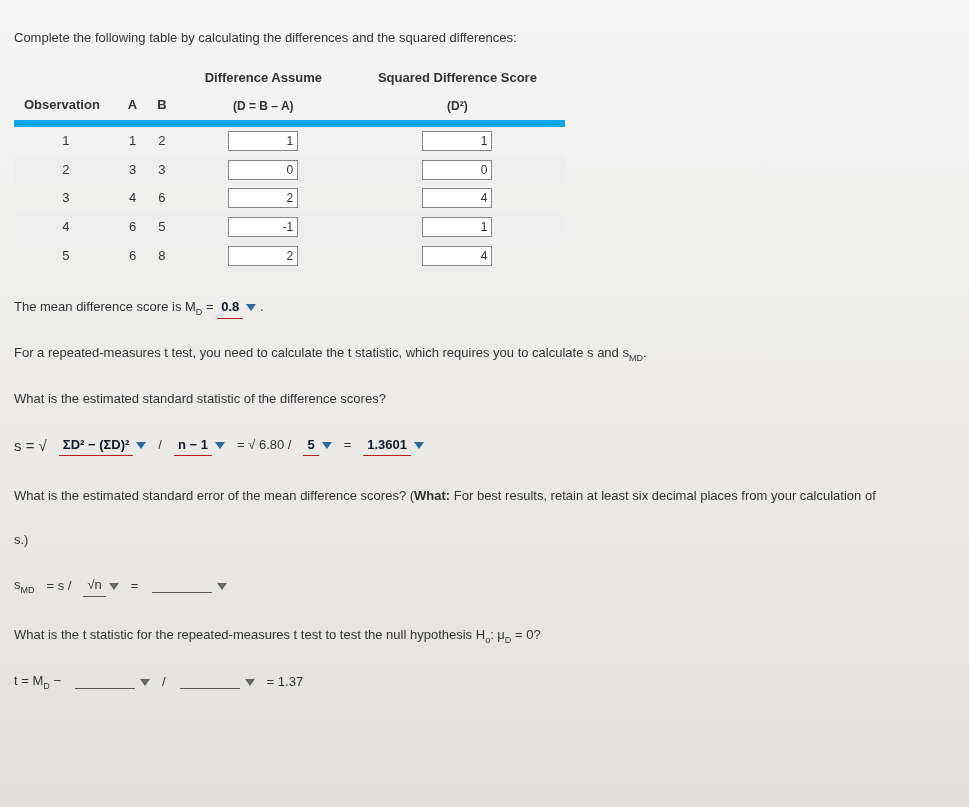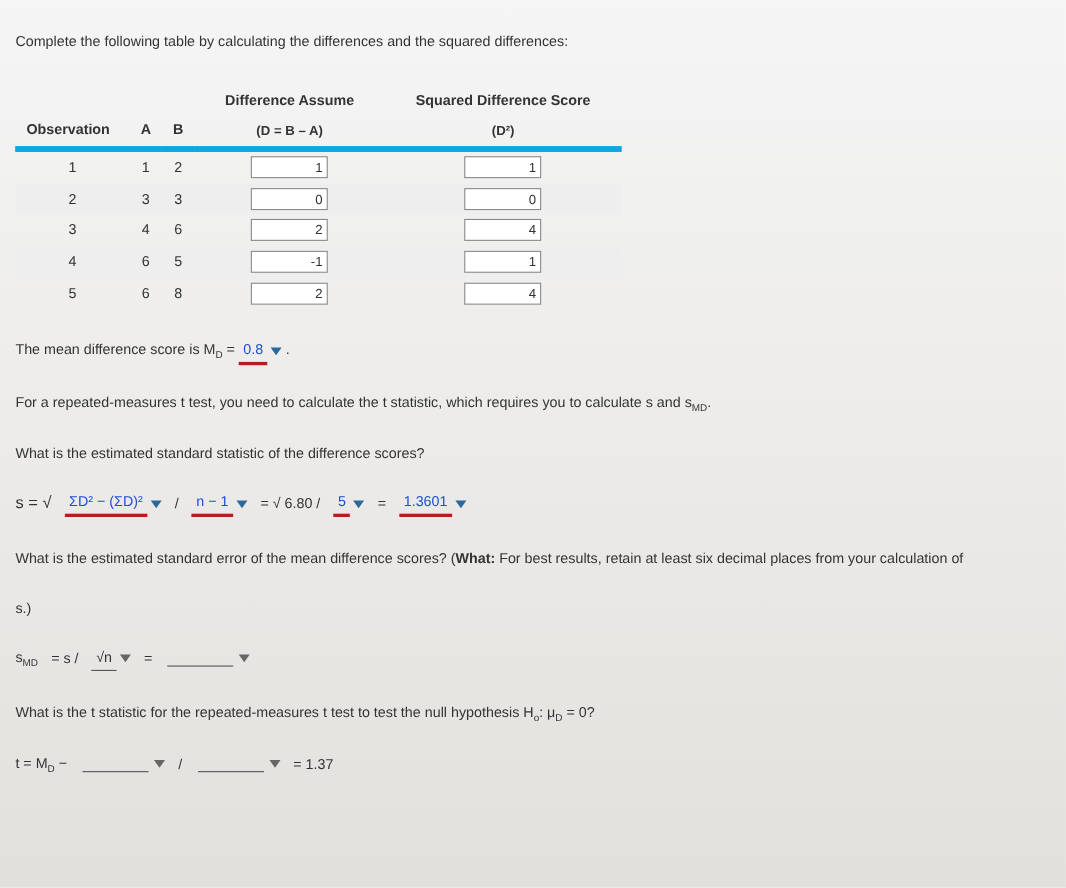--- a/index.html
+++ b/index.html
@@ -9,27 +9,27 @@
     color: #333;
     background: linear-gradient(180deg, #f5f5f5 0%, #ecebe9 50%, #e2e0dc 100%);
     padding: 12px 14px;
     width: 969px;
     min-height: 807px;
     line-height: 1.6;
   }
   .intro { margin-bottom: 16px; }
   .intro p { margin-bottom: 2px; }
   .sub { font-size: 9px; vertical-align: sub; }
-  .instruction { margin-top: 10px; margin-bottom: 28px; }
+  .instruction { margin-top: 10px; margin-bottom: 15px; }
   table.data-table { border-collapse: collapse; margin-bottom: 26px; }
   table.data-table th {
     font-weight: bold;
     padding: 4px 10px;
     text-align: center;
-    border-bottom: 5px solid #0ea5e9;
+    border-bottom: 7px solid #0ea5e9;
   }
   table.data-table th.obs-h { text-align: left; padding-right: 18px;}
   table.data-table th.diff-h,
   table.data-table th.sq-h { padding-left: 28px; padding-right: 28px;}
   table.data-table td {
     padding: 4px 10px;
     text-align: center;
   }
   table.data-table tr.even td { background: #eeeeee; }
   .cell-input {
@@ -38,23 +38,23 @@
     height: 20px;
     border: 1px solid #888;
     background: #fff;
     text-align: right;
     padding: 1px 4px;
     font-size: 12px;
     line-height: 16px;
   }
   .line { margin-bottom: 24px; }
   .ans {
-    color: #1d4ed8;
-    font-weight: normal;
-    border-bottom: 3px solid #b91c1c;
+    color: #0f172a;
+    font-weight: bold;
+    border-bottom: 1px solid #b91c1c;
     padding: 0 4px;
   }
   .ans-wrap { display: inline-flex; align-items: center; }
   .tri {
     display: inline-block;
     width: 0; height: 0;
     border-left: 5px solid transparent;
     border-right: 5px solid transparent;
     border-top: 7px solid #2a6a9a;
     margin-left: 3px;

